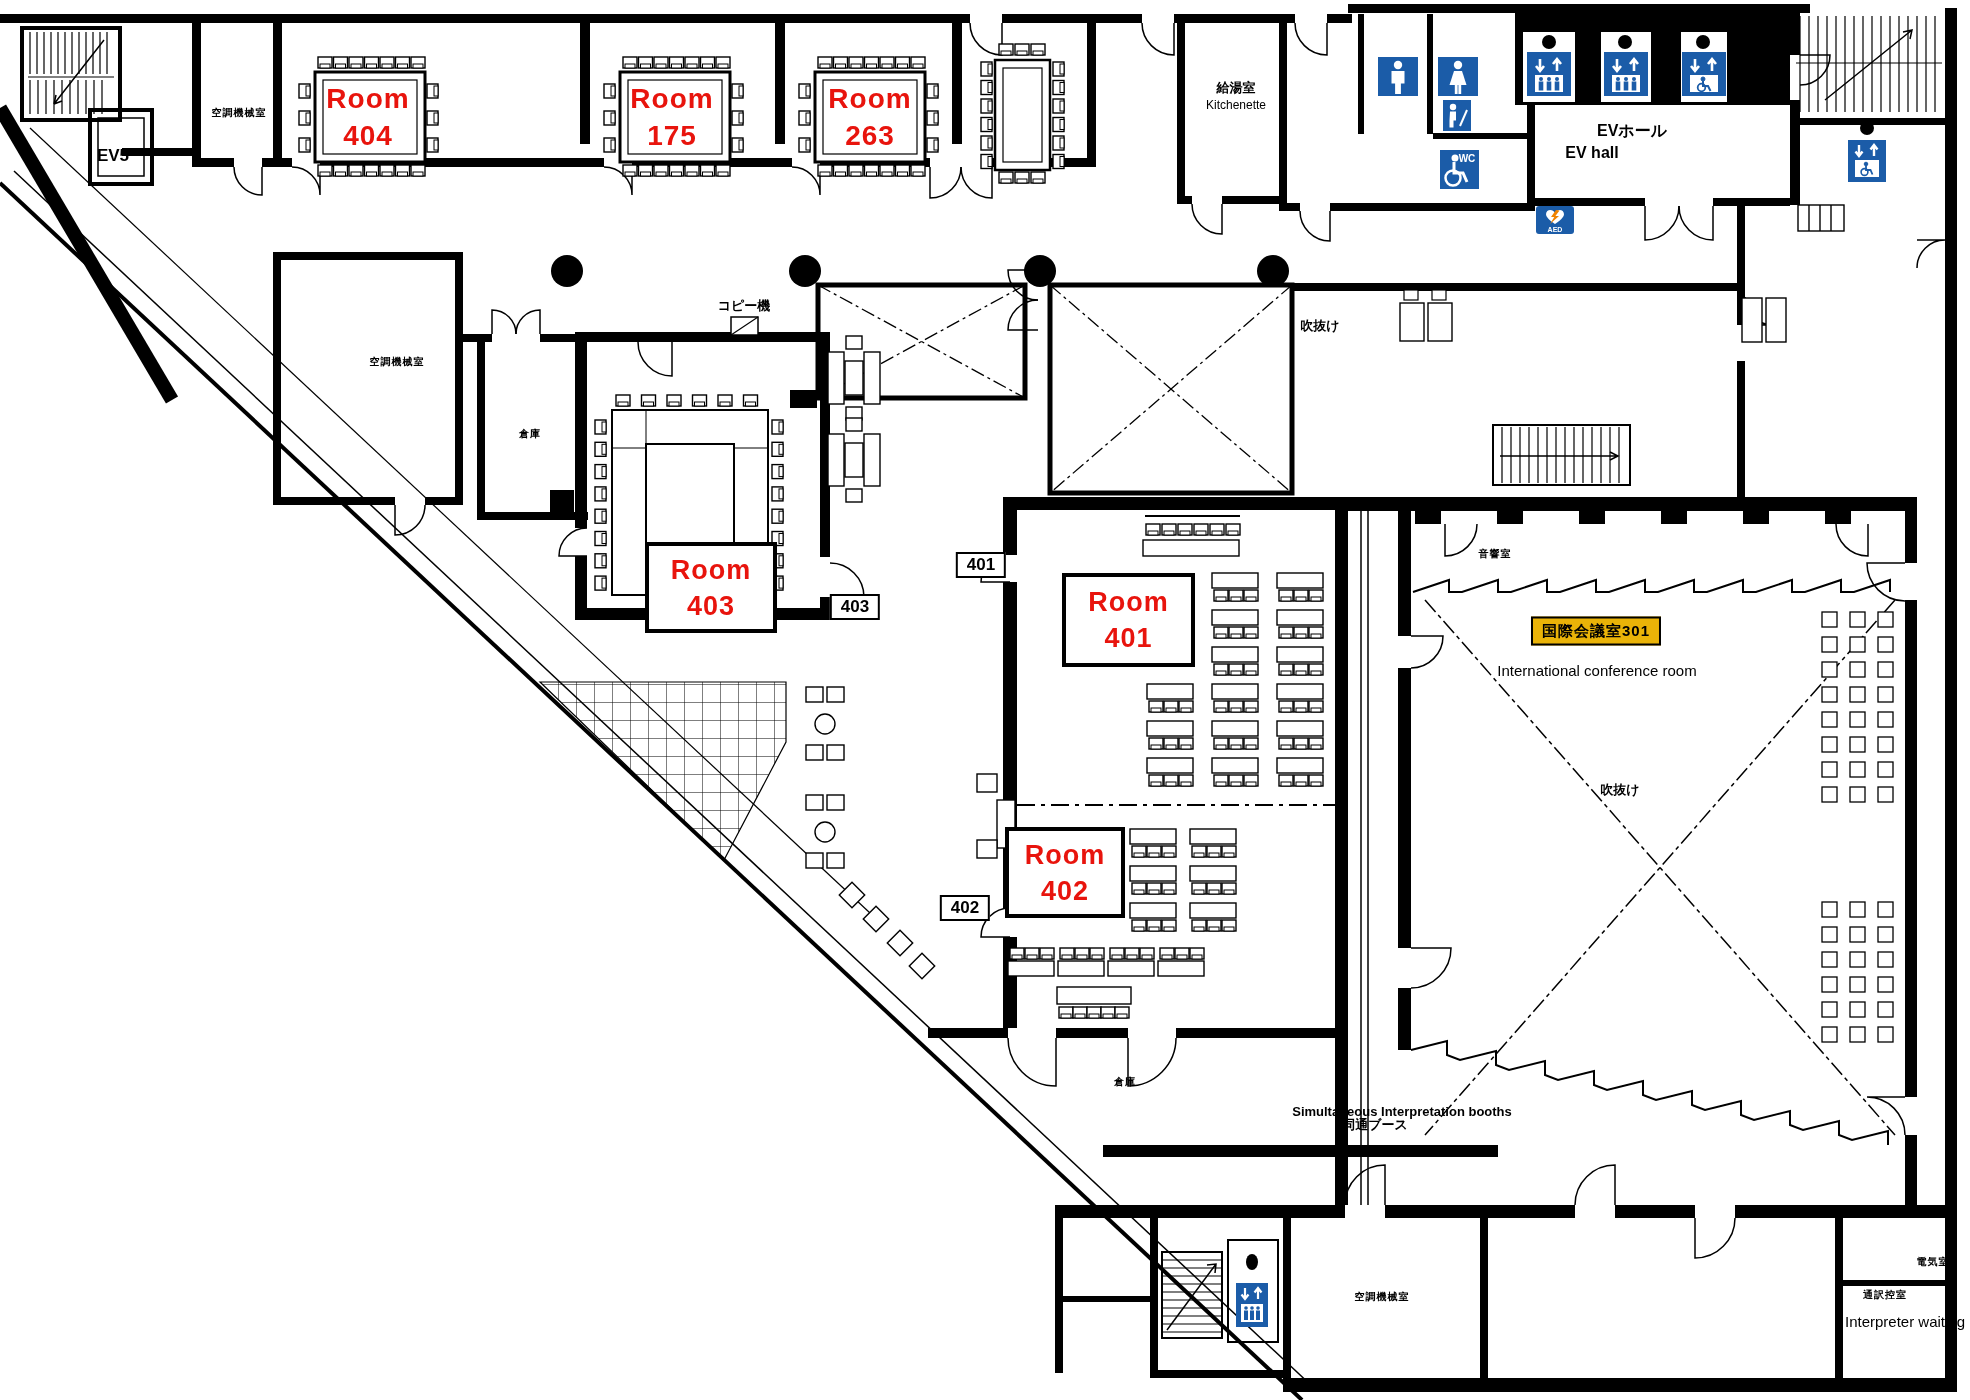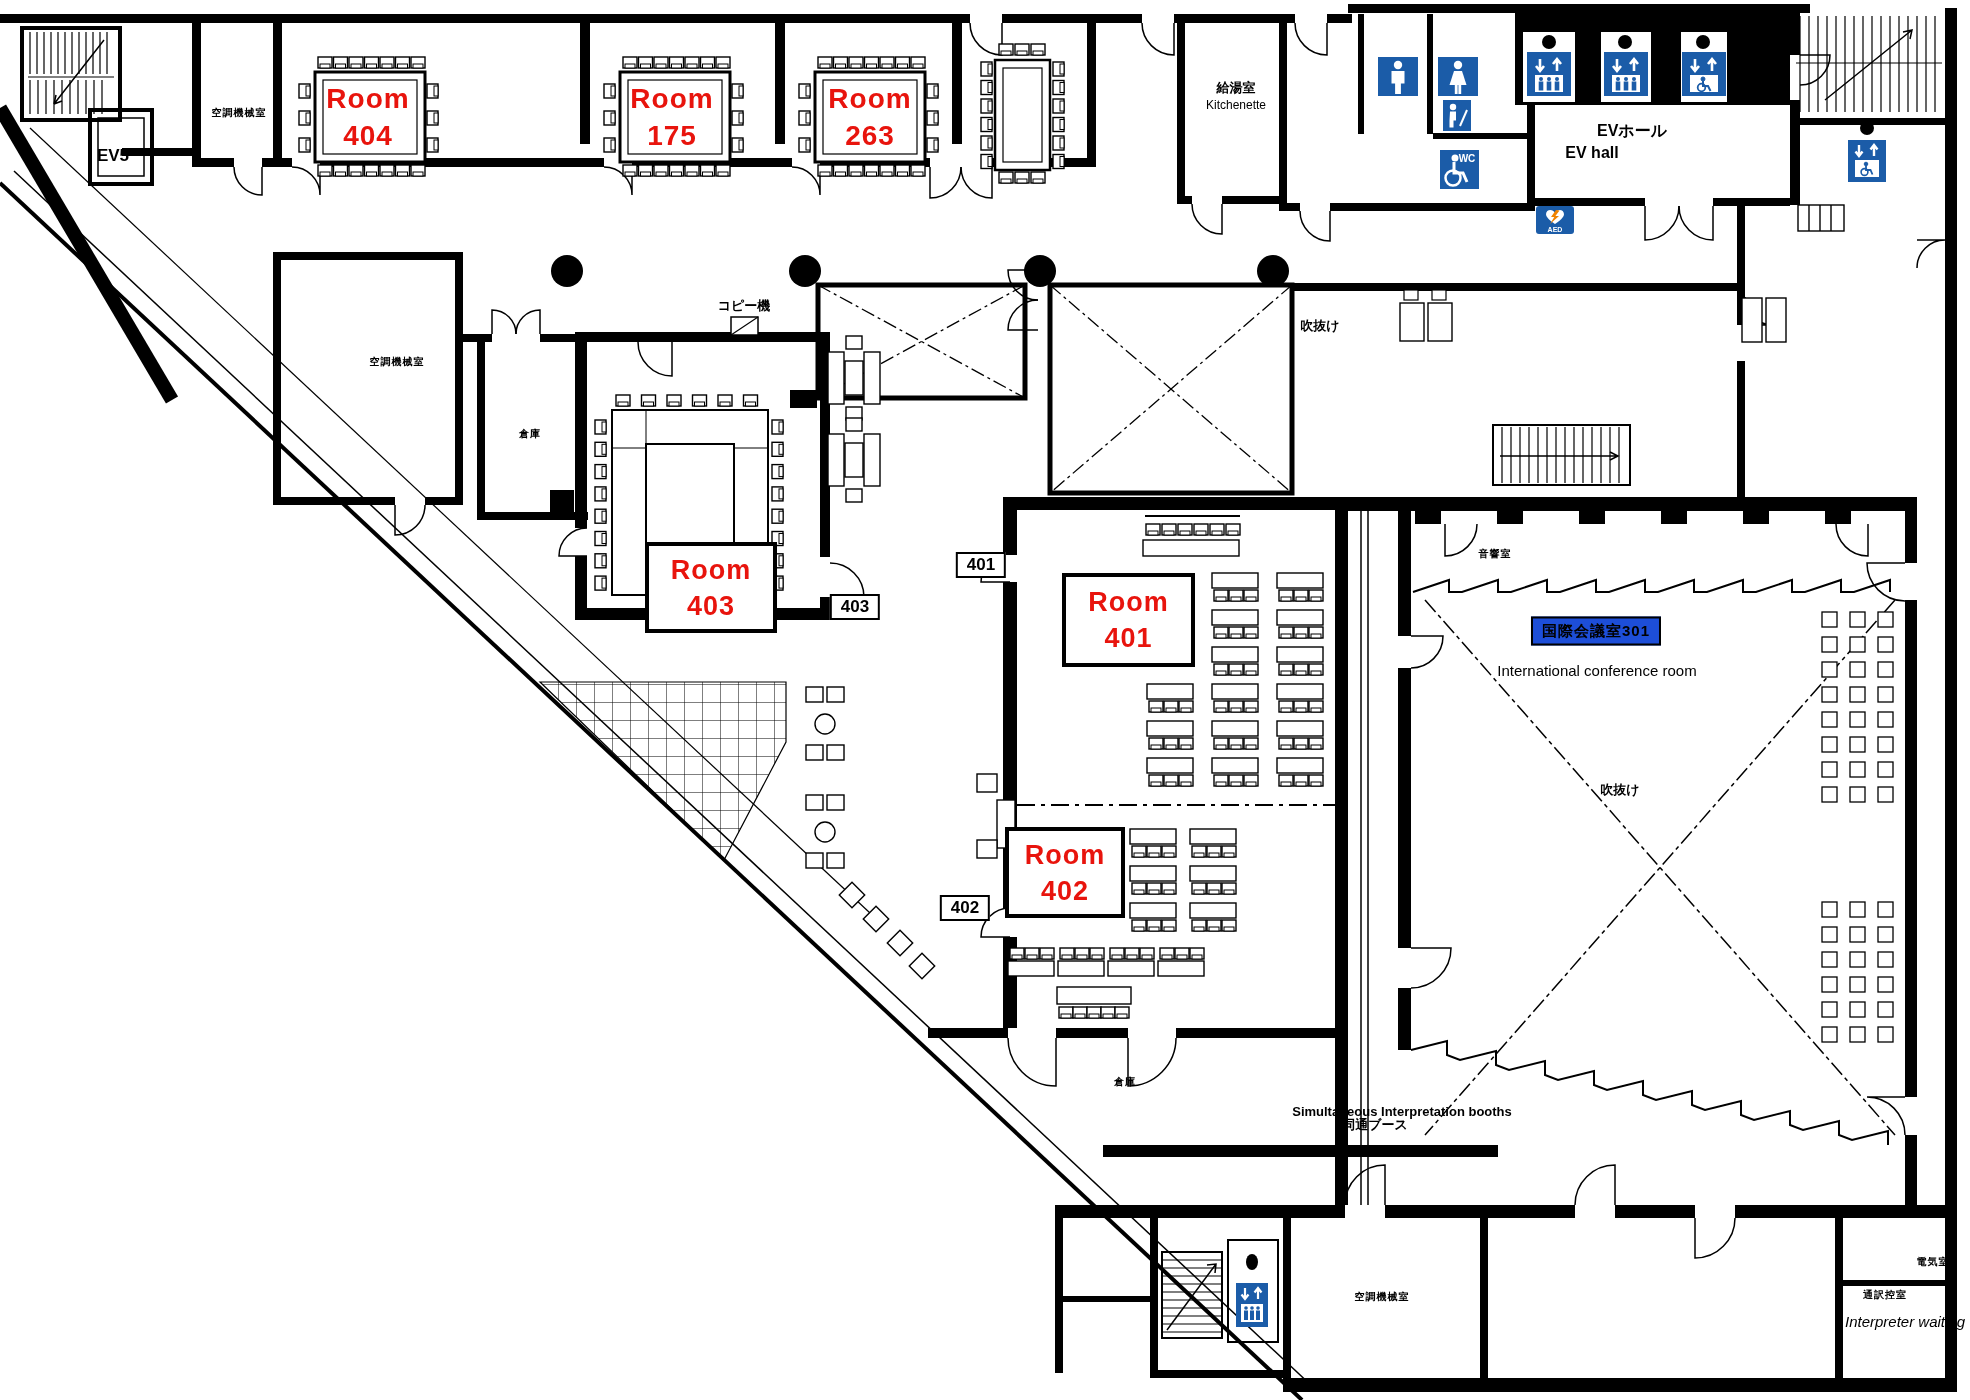--- a/index.html
+++ b/index.html
@@ -11,21 +11,21 @@
   .jps{font-size:13px;font-weight:bold;}
   .en{font-size:15px;}
   .enb{font-size:16px;font-weight:bold;}
   .rlabel{position:absolute;transform:translate(-50%,-50%);color:#e8140d;font-weight:bold;
           font-size:28px;line-height:37px;text-align:center;letter-spacing:1px;}
   .rbox{position:absolute;background:#fff;border:4px solid #000;color:#e8140d;font-weight:bold;
         font-size:27px;line-height:36px;text-align:center;display:flex;flex-direction:column;
         align-items:center;justify-content:center;letter-spacing:1px;}
   .tag{position:absolute;transform:translate(-50%,-50%);background:#fff;border:2px solid #000;
        font-weight:bold;font-size:17px;padding:1px 9px;}
-  .kbox{position:absolute;transform:translate(-50%,-50%);background:#1d4ed8;border:2px solid #000;
+  .kbox{position:absolute;transform:translate(-50%,-50%);background:#eab308;border:2px solid #000;
         font-weight:bold;font-size:15px;padding:3px 9px;letter-spacing:1px;}
   .icon{position:absolute;}
   .icon svg{display:block;}
 </style>
 </head>
 <body>
 
 <div class="plan">
 
 <svg class="lines" width="1970" height="1400" viewBox="0 0 1970 1400">
@@ -498,21 +498,21 @@
 <div class="lbl enb" style="left:1632px;top:131px;">EVホール</div>
 <div class="lbl enb" style="left:1592px;top:153px;">EV hall</div>
 <div class="lbl jp" style="left:1495px;top:554px;">音響室</div>
 <div class="kbox" style="left:1596px;top:631px;">国際会議室301</div>
 <div class="lbl en" style="left:1597px;top:670px;text-align:center;">International conference room</div>
 <div class="lbl jps" style="left:1320px;top:326px;">吹抜け</div>
 <div class="lbl jps" style="left:1620px;top:790px;">吹抜け</div>
 <div class="lbl jps" style="left:1375px;top:1125px;">同通ブース</div>
 <div class="lbl" style="left:1380px;top:1111px;font-size:13px;font-weight:bold;margin-left:22px;">Simultaneous Interpretation booths</div>
 <div class="lbl jp" style="left:1885px;top:1295px;">通訳控室</div>
-<div class="lbl en" style="left:1845px;top:1321px;transform:translate(0,-50%);font-style:italic;">Interpreter waiting</div>
+<div class="lbl en" style="left:1845px;top:1321px;transform:translate(0,-50%);">Interpreter waiting</div>
 <div class="lbl jp" style="left:1933px;top:1262px;">電気室</div>
 
 <div class="rlabel" style="left:368px;top:117px;"><span>Room</span><br><span>404</span></div>
 <div class="rlabel" style="left:672px;top:117px;"><span>Room</span><br><span>175</span></div>
 <div class="rlabel" style="left:870px;top:117px;"><span>Room</span><br><span>263</span></div>
 <div class="rbox" style="left:645px;top:542px;width:124px;height:83px;">
       <span>Room</span>
       <span>403</span>
     </div>
 <div class="rbox" style="left:1062px;top:573px;width:125px;height:86px;">

